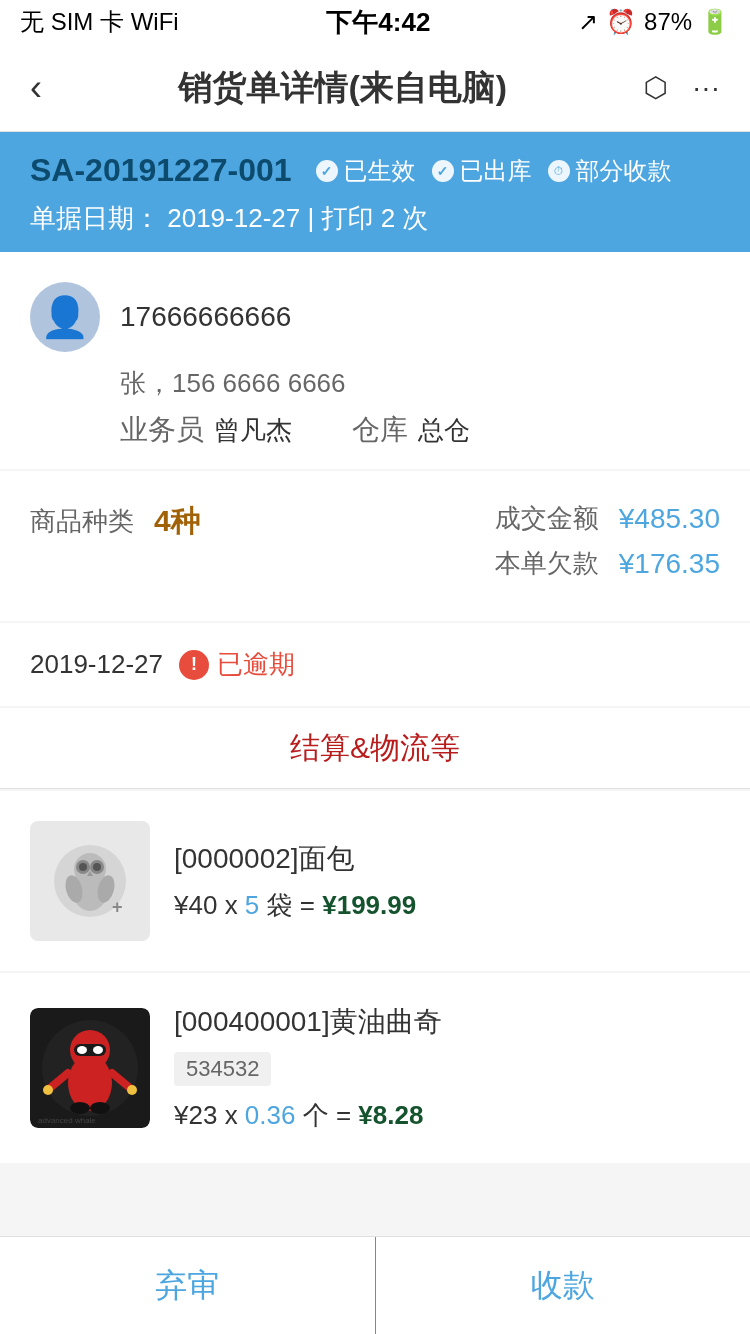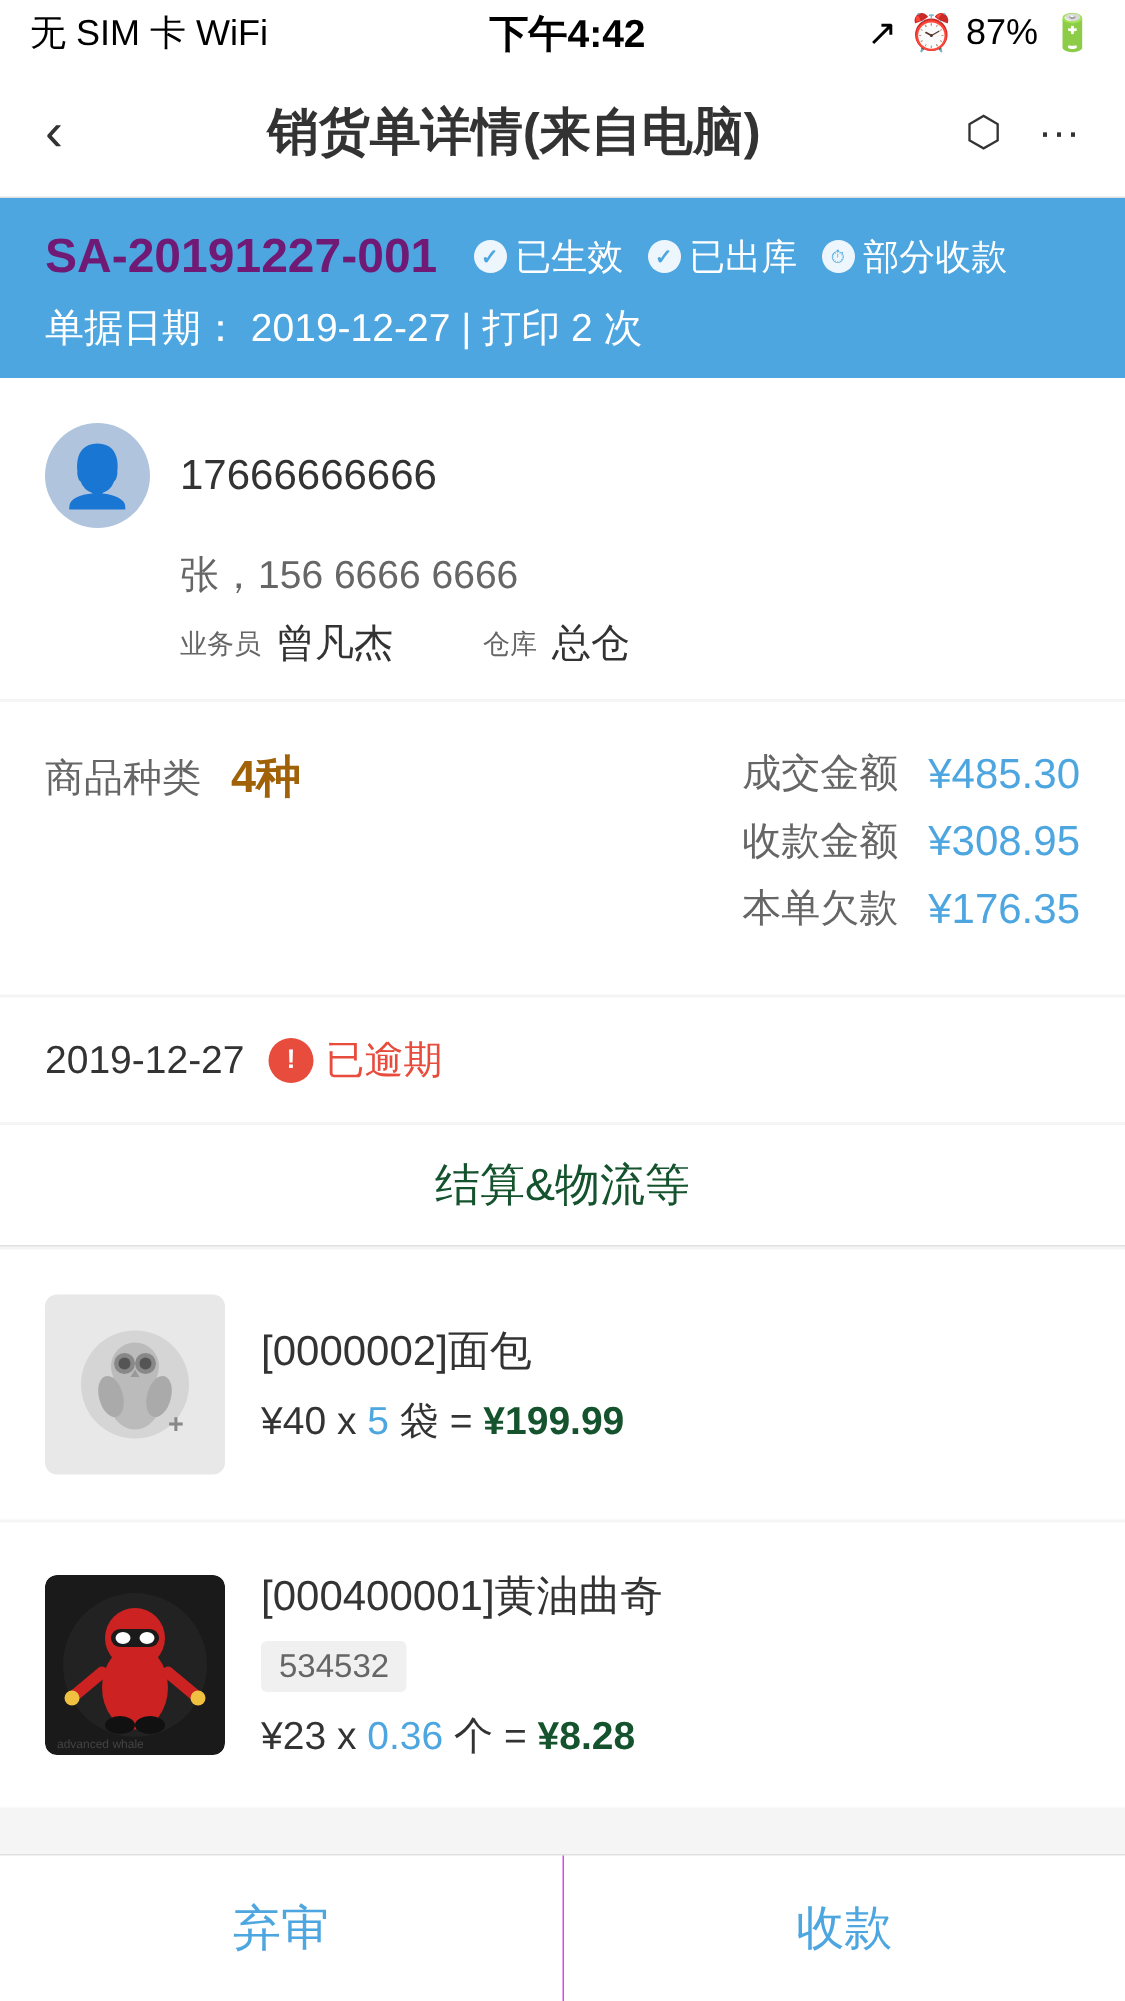--- a/index.html
+++ b/index.html
@@ -54,21 +54,21 @@
     }
     .banner-top {
       display: flex;
       align-items: center;
       gap: 24px;
       margin-bottom: 12px;
     }
     .banner-order-id {
       font-size: 32px;
       font-weight: 700;
-      color: #701a75;
+      color: #0c4a6e;
     }
     .banner-badges {
       display: flex;
       align-items: center;
       gap: 16px;
     }
     .badge {
       display: flex;
       align-items: center;
       gap: 6px;
@@ -143,21 +143,21 @@
       display: flex;
       align-items: center;
       gap: 60px;
       padding-left: 90px;
     }
     .meta-item {
       display: flex;
       align-items: center;
       gap: 10px;
     }
-    .meta-label { font-size: 18px; color: #666; }
+    .meta-label { font-size: 28px; color: #666; }
     .meta-value { font-size: 26px; color: #333; }
 
     
     .stats-section {
       background: #fff;
       padding: 30px;
       margin-bottom: 2px;
       display: flex;
       justify-content: space-between;
       align-items: flex-start;
@@ -219,21 +219,21 @@
       align-items: center;
       justify-content: center;
       font-size: 30px;
       cursor: pointer;
       position: relative;
     }
     .tab-active {
       color: #4da6e0;
       font-weight: 600;
     }
-    .tab-inactive { color: #14532d; }
+    .tab-inactive { color: #b91c1c; }
     .tab-underline {
       position: absolute;
       bottom: 0;
       left: 50%;
       transform: translateX(-50%);
       width: 60px;
       height: 4px;
       background: #4da6e0;
       border-radius: 2px;
     }
@@ -381,24 +381,20 @@
       <span class="stat-label">商品种类</span>
       <span class="stat-category-num">4种</span>
     </div>
   </div>
   <div class="stats-right">
     <div class="stat-row">
       <span class="stat-label">成交金额</span>
       <span class="stat-amount">¥485.30</span>
     </div>
     <div class="stat-row">
-      <span class="stat-label">收款金额</span>
-      <span class="stat-amount">¥308.95</span>
-    </div>
-    <div class="stat-row">
       <span class="stat-label">本单欠款</span>
       <span class="stat-amount">¥176.35</span>
     </div>
   </div>
 </div>
 
 <div class="due-section">
   <span class="due-date">2019-12-27</span>
   <div class="overdue-badge">
     <div class="overdue-icon">!</div>

